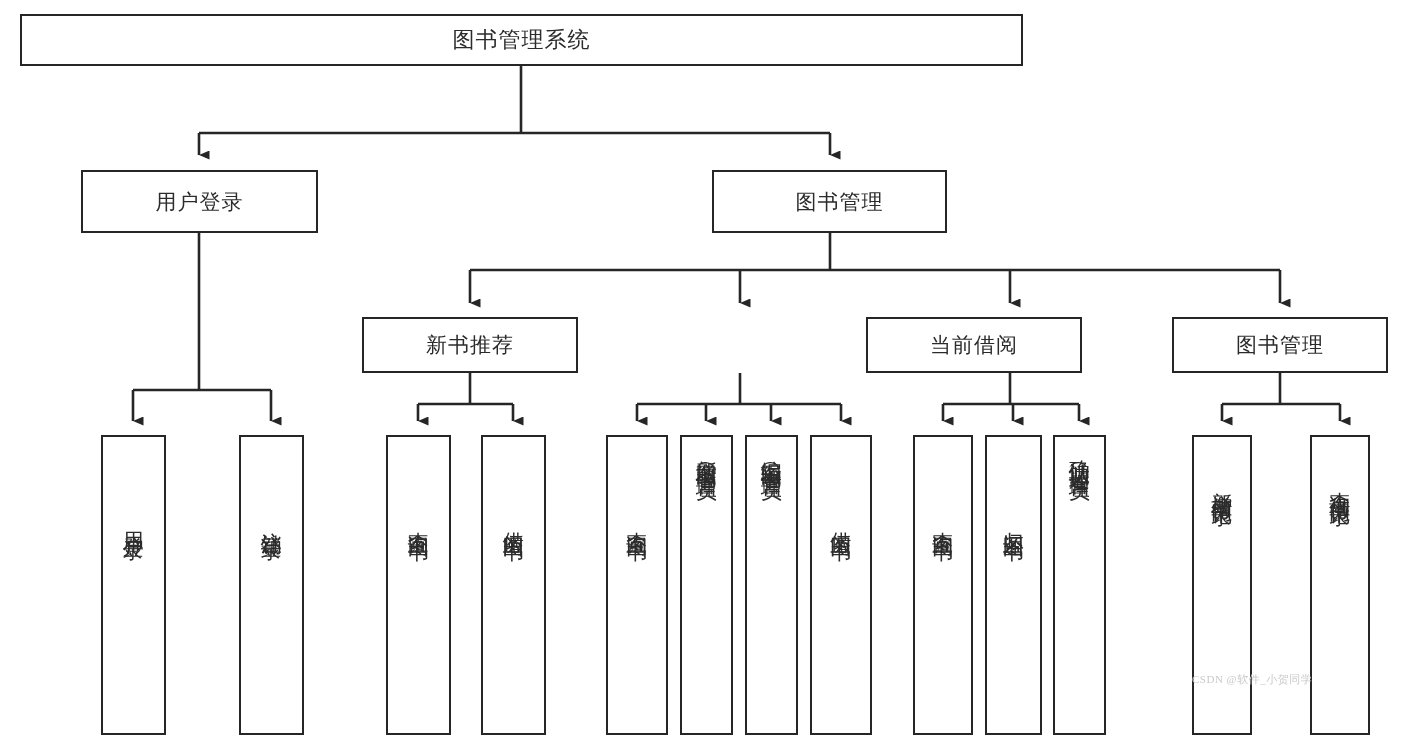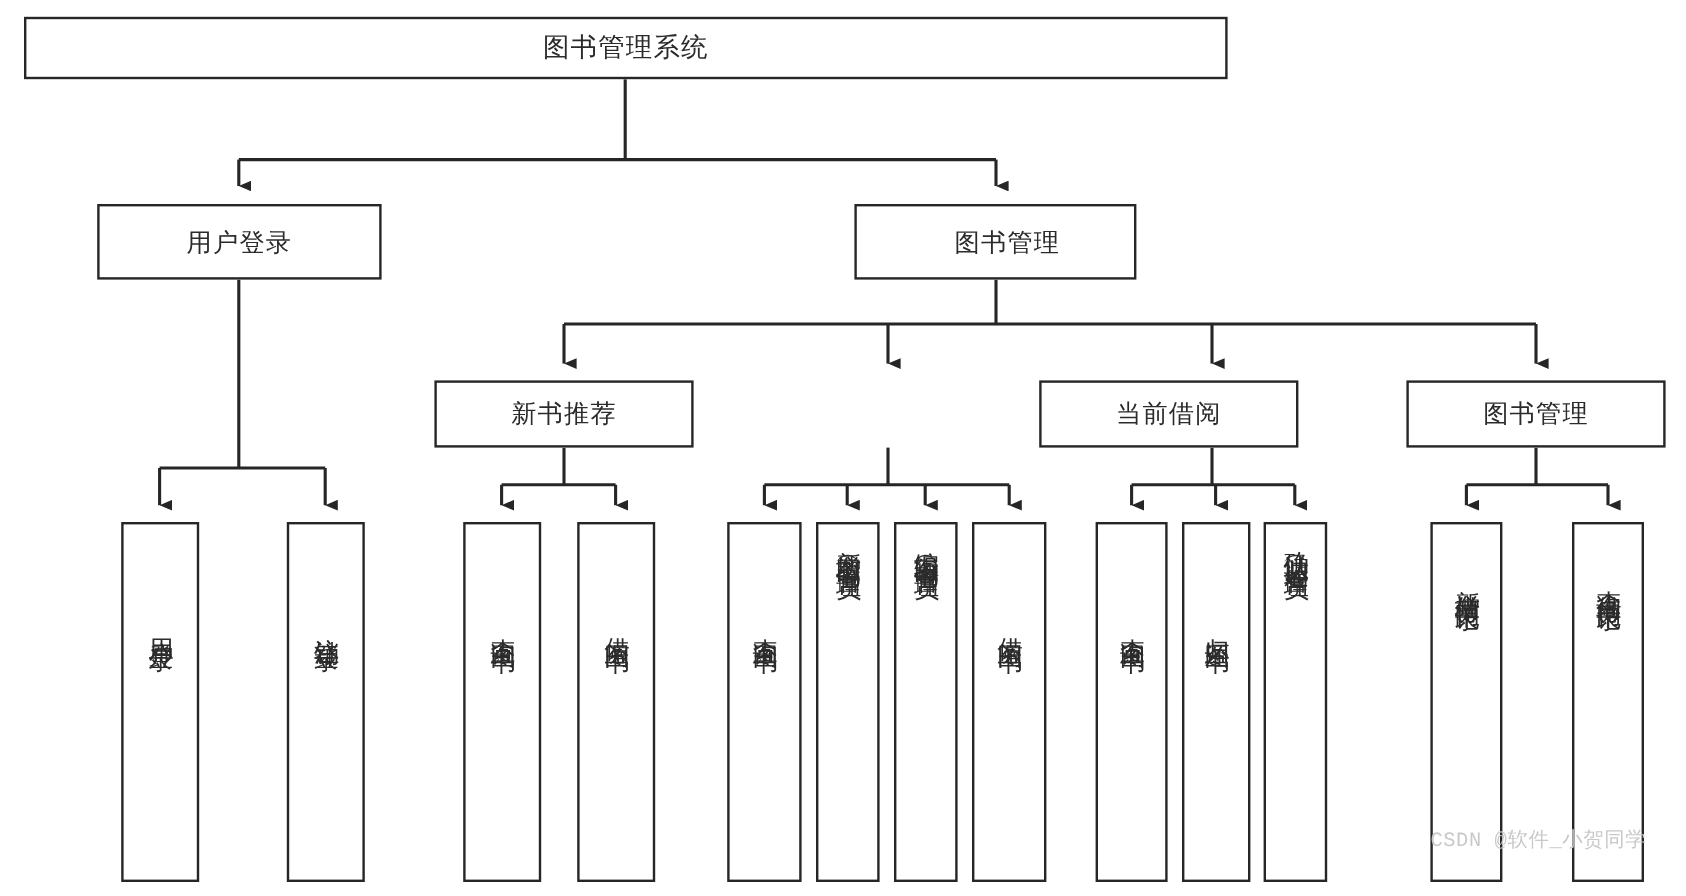--- a/index.html
+++ b/index.html
@@ -47,27 +47,27 @@
     text-orientation:upright;
     font-size:21px;
     line-height:1.12;
     letter-spacing:3px;
     white-space:nowrap;
     display:block;
   }
 
   .watermark{
     position:absolute;
-    left:1192px;top:688px;
-    font-size:17px;
+    left:1192px;top:672px;
+    font-size:11px;
     color:#c9c9c9;
     letter-spacing:0.5px;
     z-index:5;
     white-space:nowrap;
-    font-family:Liberation Mono, monospace;
+    font-family:Liberation Serif, serif;
   }
 </style>
 </head>
 <body>
 
 <div id="canvas">
 
   <svg class="svg-layer" viewBox="0 0 1405 747" xmlns="http://www.w3.org/2000/svg">
     <defs>
       <marker id="ah" markerWidth="9" markerHeight="11" refX="4.5" refY="10.5" orient="auto" markerUnits="userSpaceOnUse">

